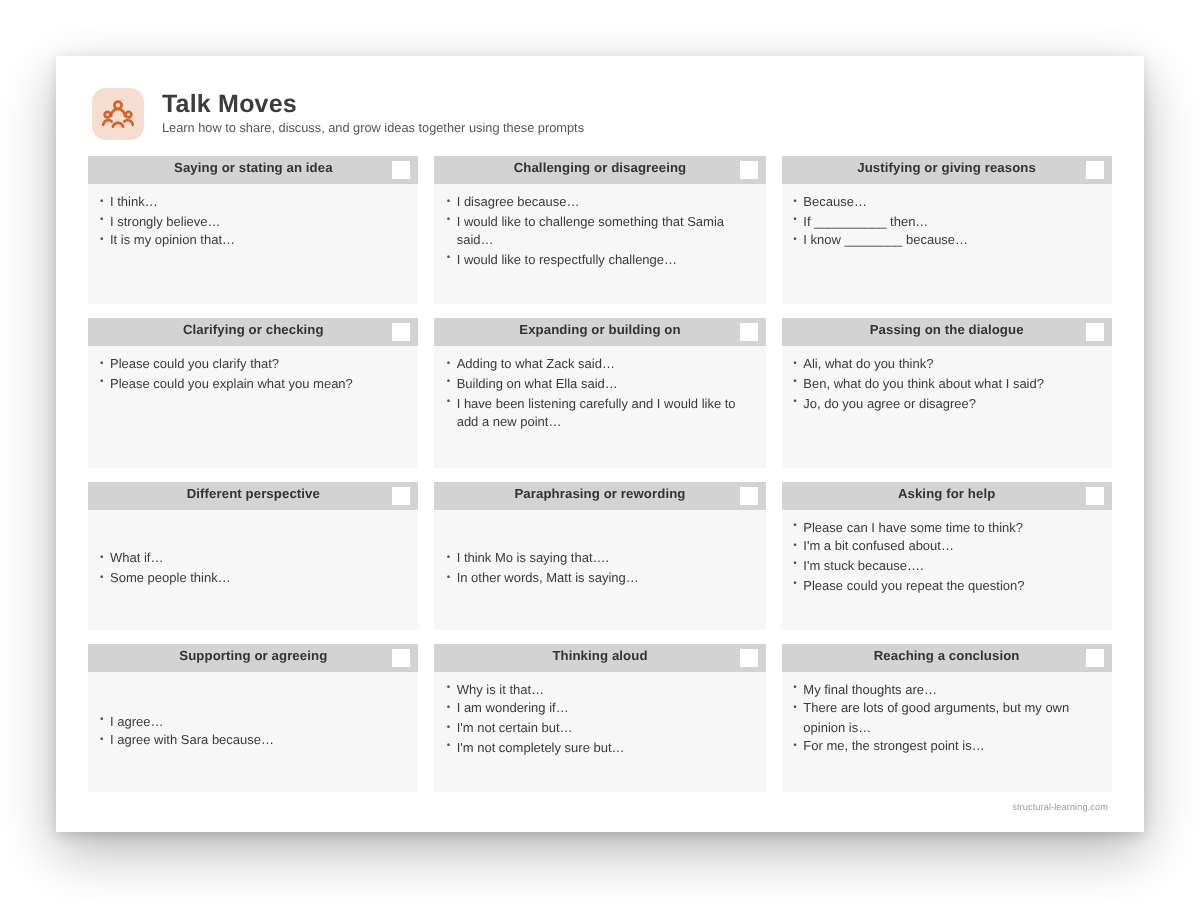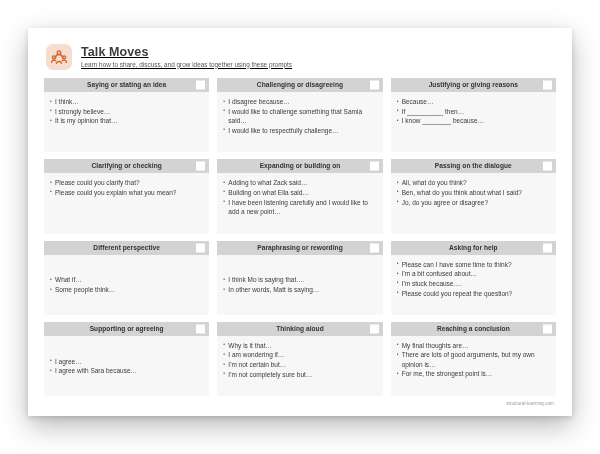--- a/index.html
+++ b/index.html
@@ -45,21 +45,21 @@
     width: 26px;
     height: 26px;
     border-radius: 7px;
     background: #f7ddd0;
     display: flex;
     align-items: center;
     justify-content: center;
     flex: 0 0 auto;
   }
   .brand-icon svg { display:block; }
-  .title-block { display: flex; flex-direction: column; justify-content: space-between; text-decoration: underline; }
+  .title-block { display: flex; flex-direction: column; justify-content: space-between; }
   .doc-title {
     font-size: 12.5px;
     font-weight: 600;
     color: #3c3c3c;
     line-height: 14px;
     letter-spacing: 0.1px;
   }
   .doc-subtitle {
     font-size: 6.4px;
     color: #555555;

